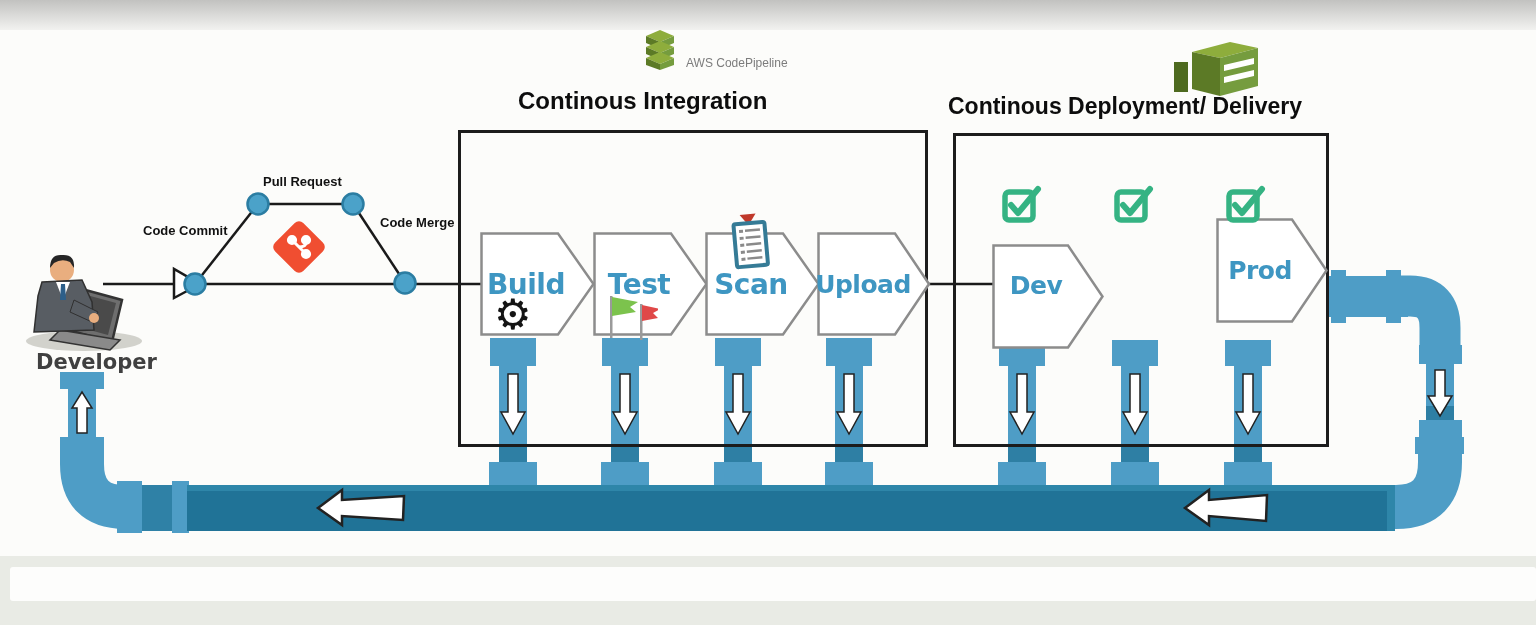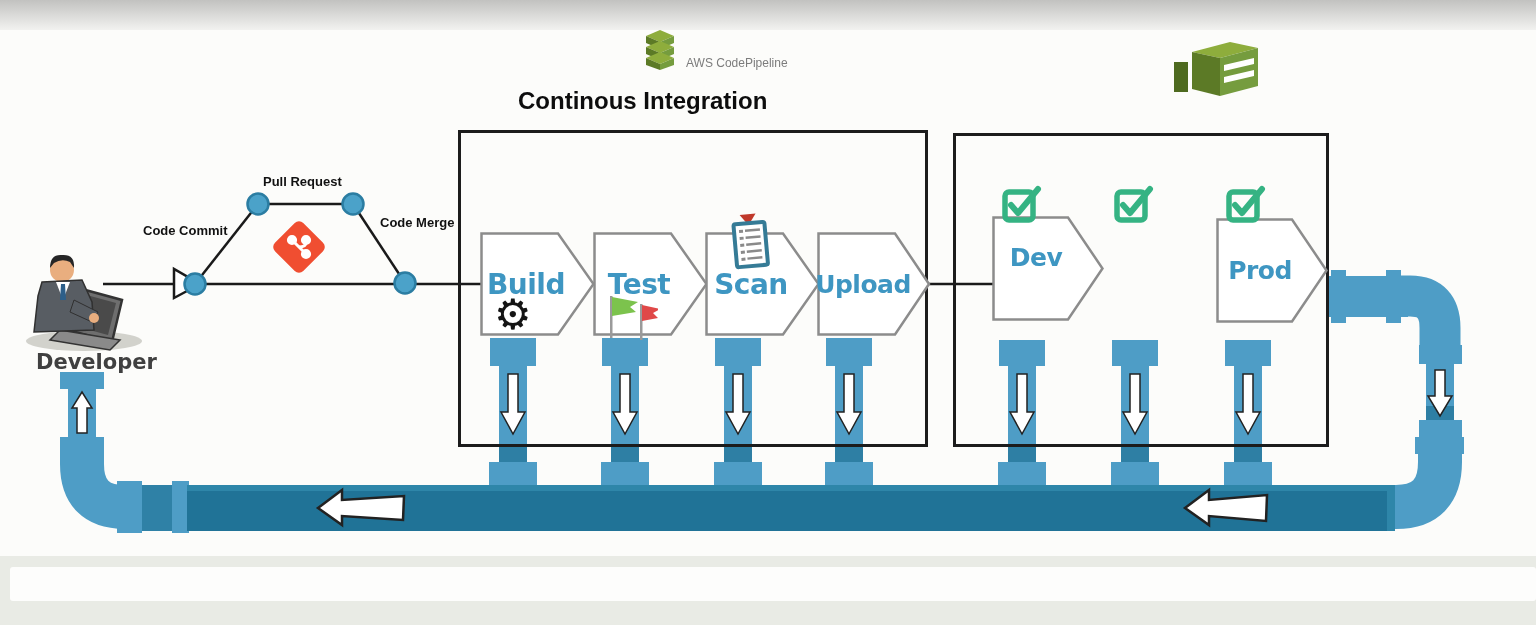--- a/index.html
+++ b/index.html
@@ -175,20 +175,21 @@
   <svg class="abs icon-layer" style="left:1172px;top:38px;" width="92" height="62">
     <rect x="2" y="24" width="14" height="30" fill="#4e6a1f"></rect>
     <polygon points="20,14 58,4 86,10 48,20" fill="#8ead3c"></polygon>
     <polygon points="20,14 48,20 48,58 20,51" fill="#5c7a26"></polygon>
     <polygon points="48,20 86,10 86,48 48,58" fill="#759c3e"></polygon>
     <polygon points="52,27 82,20 82,26 52,33" fill="#ffffff"></polygon>
     <polygon points="52,39 82,32 82,38 52,45" fill="#ffffff"></polygon>
   </svg>
 
   <div id="ci-heading" class="abs heading">Continous Integration</div>
+  <div id="cd-heading" class="abs heading">Continous Deployment/ Delivery</div>
   <div id="ci-box" class="abs stage-box"></div>
   <div id="cd-box" class="abs stage-box"></div>
 
   <div class="abs flow-label" style="left:143px;top:223px;">Code Commit</div>
   <div class="abs flow-label" style="left:263px;top:174px;">Pull Request</div>
   <div class="abs flow-label" style="left:380px;top:215px;">Code Merge</div>
 
   <div id="git-diamond" class="abs">
     <svg width="40" height="40" viewBox="0 0 40 40">
       <g stroke="#ffffff" stroke-width="3" fill="#ffffff">
@@ -259,21 +260,21 @@
         <rect x="16" y="23" width="15" height="2.5"></rect>
       <rect x="10" y="30" width="4" height="3"></rect>
         <rect x="16" y="30" width="15" height="2.5"></rect>
       <rect x="10" y="37" width="4" height="3"></rect>
         <rect x="16" y="37" width="15" height="2.5"></rect>
       <rect x="10" y="44" width="4" height="3"></rect>
         <rect x="16" y="44" width="15" height="2.5"></rect>
     </g>
   </svg>
 
-  <div class="abs chevron cd" style="left:992px;top:216px;width:112px;height:83px;border-radius:25px;">
+  <div class="abs chevron cd" style="left:992px;top:244px;width:112px;height:83px;border-radius:25px;">
     <svg width="112" height="105">
         <polygon points="1.5,1.5 76,1.5 110.5,52.5 76,103.5 1.5,103.5" fill="#ffffff" stroke="#8c8c8c" stroke-width="2.5"></polygon>
       </svg>
     <div class="chev-label">Dev</div>
   </div>
   <div class="abs chevron cd" style="left:1216px;top:218px;width:112px;height:105px;">
     <svg width="112" height="105">
         <polygon points="1.5,1.5 76,1.5 110.5,52.5 76,103.5 1.5,103.5" fill="#ffffff" stroke="#8c8c8c" stroke-width="2.5"></polygon>
       </svg>
     <div class="chev-label">Prod</div>

